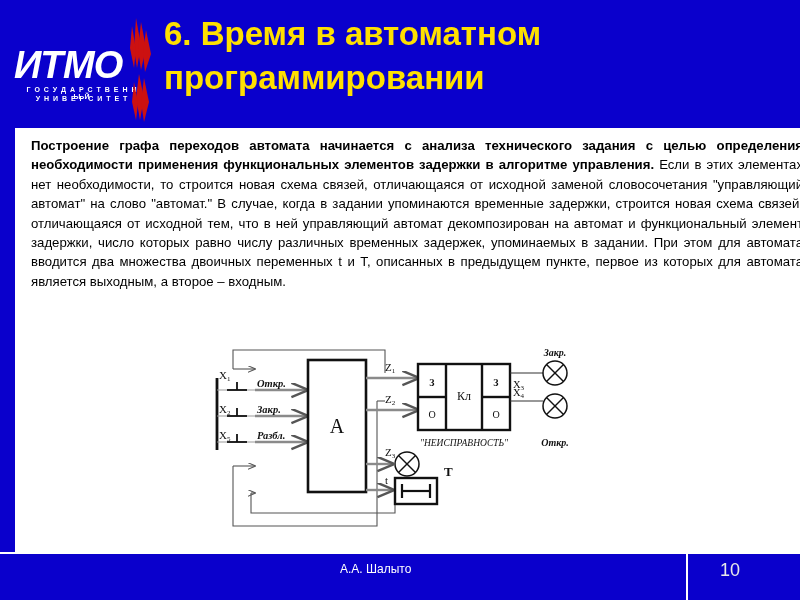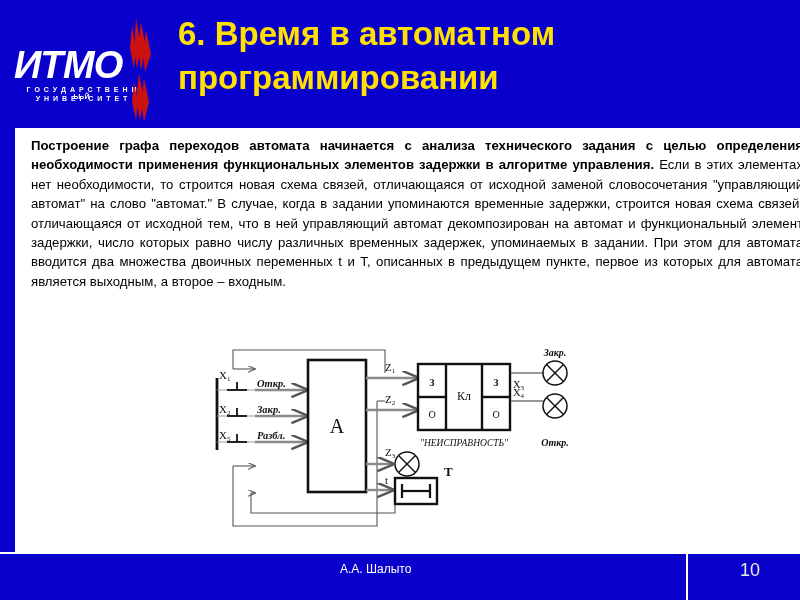--- a/index.html
+++ b/index.html
@@ -19,21 +19,21 @@
     letter-spacing:-1px;line-height:42px;
     font-family:"Liberation Sans",sans-serif;
   }
   #logo-sub1{position:absolute;left:8px;top:72px;width:120px;text-align:center;color:#ffffff;
     font-size:7px;font-weight:bold;letter-spacing:1px;}
   #logo-sub2{position:absolute;left:8px;top:81px;width:120px;text-align:center;color:#ffffff;
     font-size:7px;font-weight:bold;letter-spacing:1px;}
   #logo-flame{position:absolute;left:96px;top:2px;width:46px;height:108px;}
 
   #slide-title{
-    position:absolute;left:178px;top:12px;width:610px;
+    position:absolute;left:164px;top:12px;width:610px;
     color:#ffe000;font-size:33px;font-weight:bold;line-height:44px;
     font-family:"Liberation Sans",sans-serif;
   }
 
   
   #content{position:absolute;left:0;top:128px;width:800px;height:424px;background:#ffffff;margin-left:15px;}
 
   #para{
     position:absolute;left:16px;top:8px;width:772px;
     color:#000000;font-size:13.2px;line-height:19.4px;
@@ -47,21 +47,21 @@
   #diagram svg{display:block;}
 
   
   #footer{position:absolute;left:0;top:552px;width:800px;height:48px;background:#0a00cc;}
   #footer-rule{position:absolute;left:0;top:552px;width:800px;height:2px;background:#ffffff;}
   #footer-author{
     position:absolute;left:340px;top:562px;
     color:#ffffff;font-size:12px;font-family:"Liberation Sans",sans-serif;
   }
   #page-number{
-    position:absolute;left:700px;top:560px;width:60px;text-align:right;
+    position:absolute;left:700px;top:560px;width:60px;text-align:center;
     color:#e8e8e8;font-size:18px;font-family:"Liberation Sans",sans-serif;
   }
   #footer-box{position:absolute;left:686px;top:552px;width:114px;height:48px;
     border-left:2px solid #ffffff;box-sizing:border-box;}
 </style>
 </head>
 <body>
 
 <div id="slide">
 

